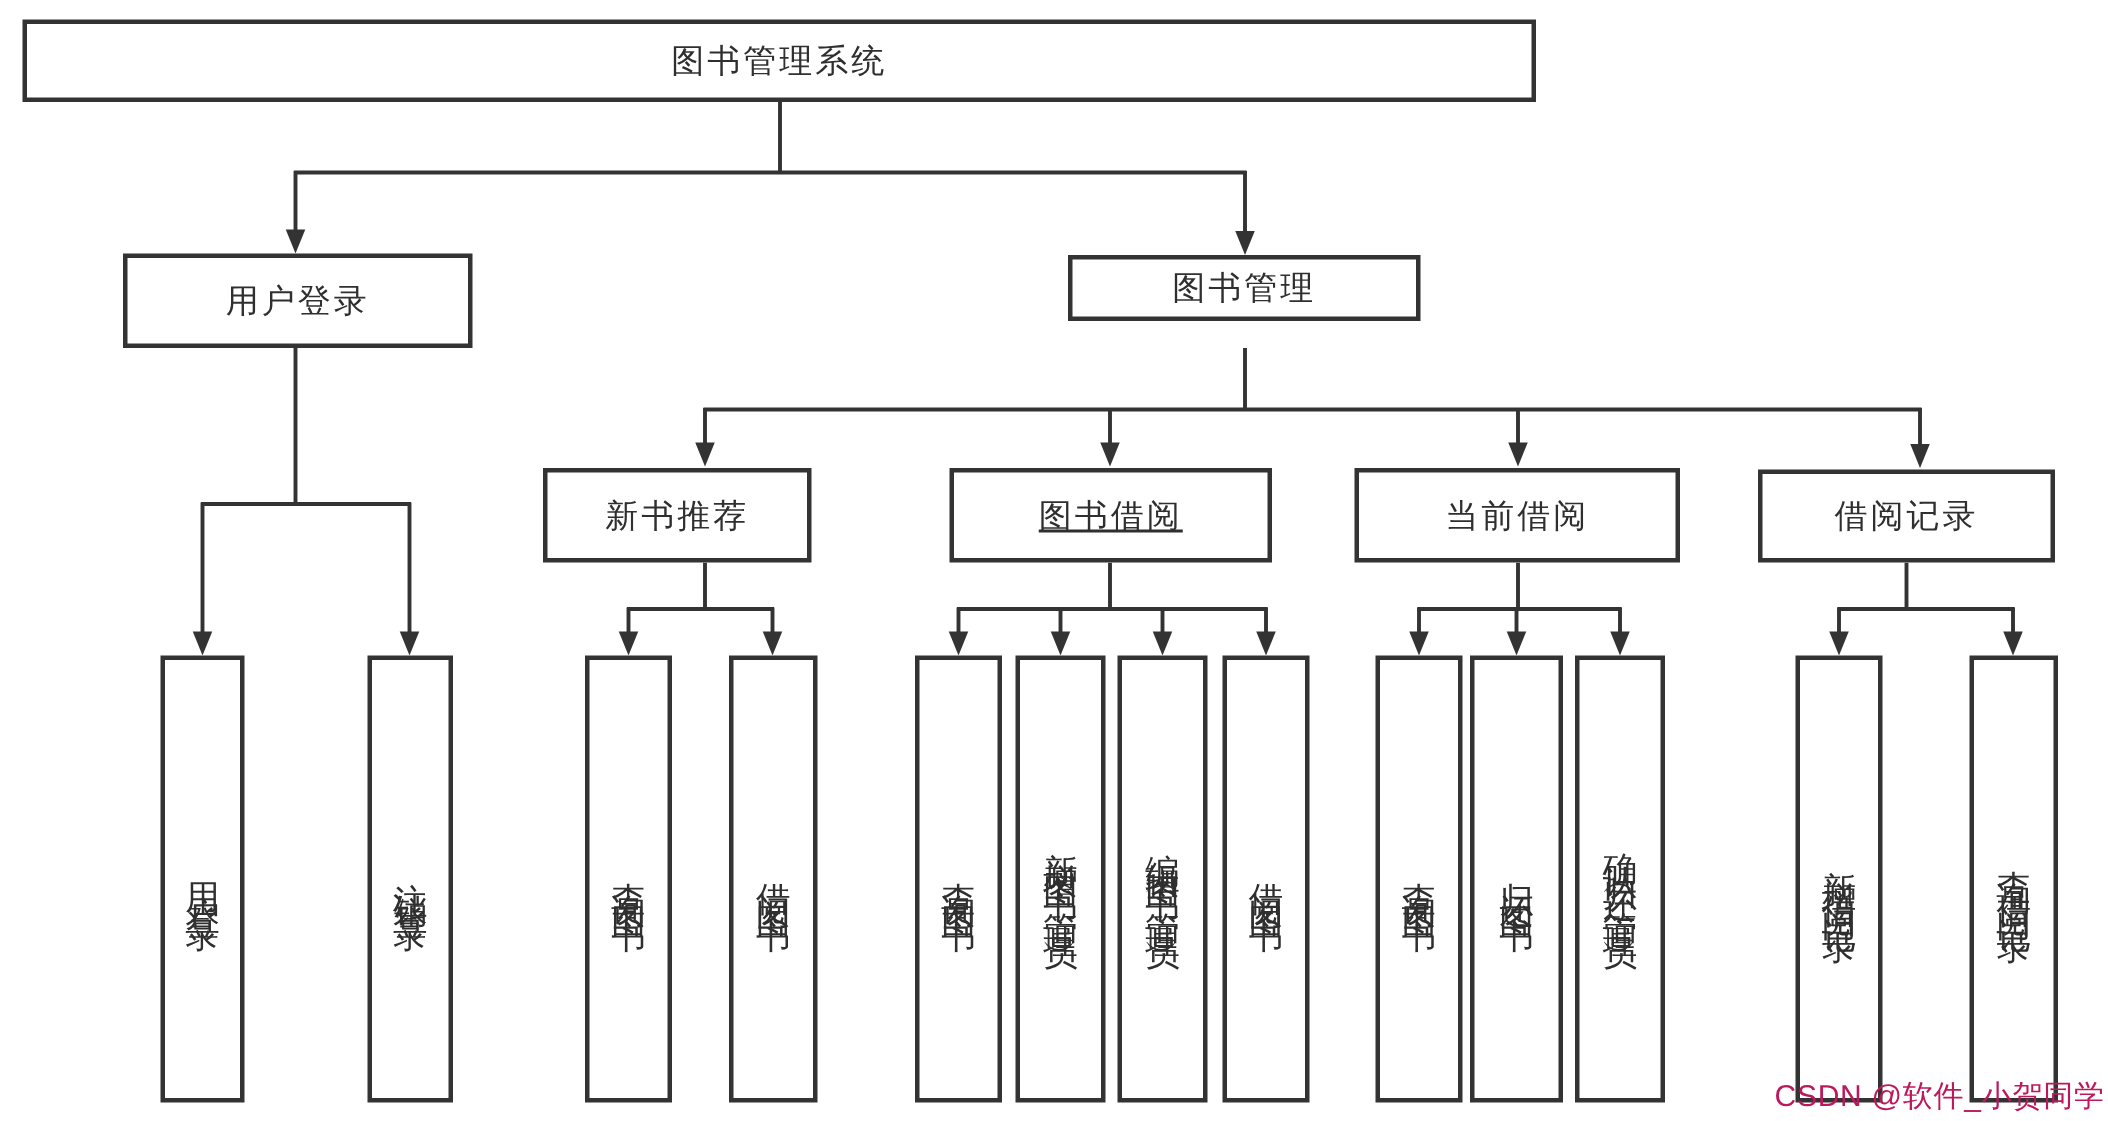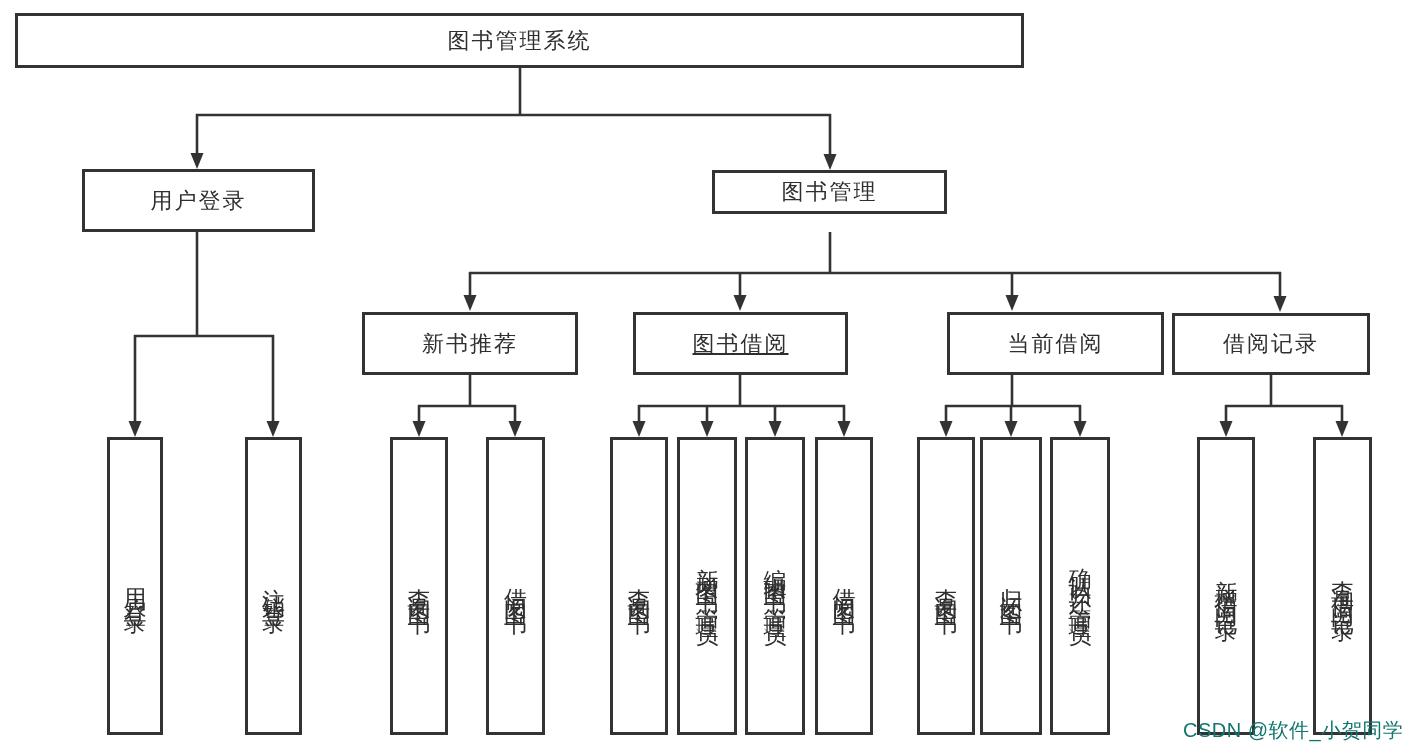--- a/index.html
+++ b/index.html
@@ -16,21 +16,21 @@
     display:flex; align-items:center; justify-content:center;
   }
   .hlabel { font-size:22px; letter-spacing:2px; white-space:nowrap; }
   .leaf { top:437px; height:298px; }
   .vtext {
     writing-mode:vertical-rl; text-orientation:mixed;
     font-size:23px; letter-spacing:8px; line-height:1; white-space:nowrap;
   }
   .watermark {
     position:absolute; left:1183px; top:717px; z-index:5;
-    font-size:20px; color:#0f766e; letter-spacing:0.5px; white-space:nowrap;
+    font-size:20px; color:#be185d; letter-spacing:0.5px; white-space:nowrap;
   }
 </style>
 </head>
 <body>
 
 <div class="canvas">
 
   <svg class="wires" viewBox="0 0 1405 747" aria-hidden="true">
 
     <line x1="520" y1="68" x2="520" y2="116"></line>
@@ -101,27 +101,27 @@
     <span class="hlabel">图书管理系统</span>
   </div>
 
   <div class="box" style="left:82px; top:169px; width:233px; height:63px;">
     <span class="hlabel">用户登录</span>
   </div>
   <div class="box" style="left:712px; top:170px; width:235px; height:44px;">
     <span class="hlabel">图书管理</span>
   </div>
 
-  <div class="box" style="left:362px; top:312px; width:216px; height:63px;">
+  <div class="box" style="left:362px; top:312px; width:179px; height:63px;">
     <span class="hlabel">新书推荐</span>
   </div>
   <div class="box" style="left:633px; top:312px; width:215px; height:63px;text-decoration:underline;">
     <span class="hlabel">图书借阅</span>
   </div>
-  <div class="box" style="left:903px; top:312px; width:217px; height:63px;margin-left:44px;">
+  <div class="box" style="left:903px; top:312px; width:217px; height:63px;">
     <span class="hlabel">当前借阅</span>
   </div>
   <div class="box" style="left:1172px; top:313px; width:198px; height:62px;">
     <span class="hlabel">借阅记录</span>
   </div>
 
   <div class="box leaf" style="left:107px; width:56px;">
     <span class="vtext">用户登录</span>
   </div>
   <div class="box leaf" style="left:245px; width:57px;">

